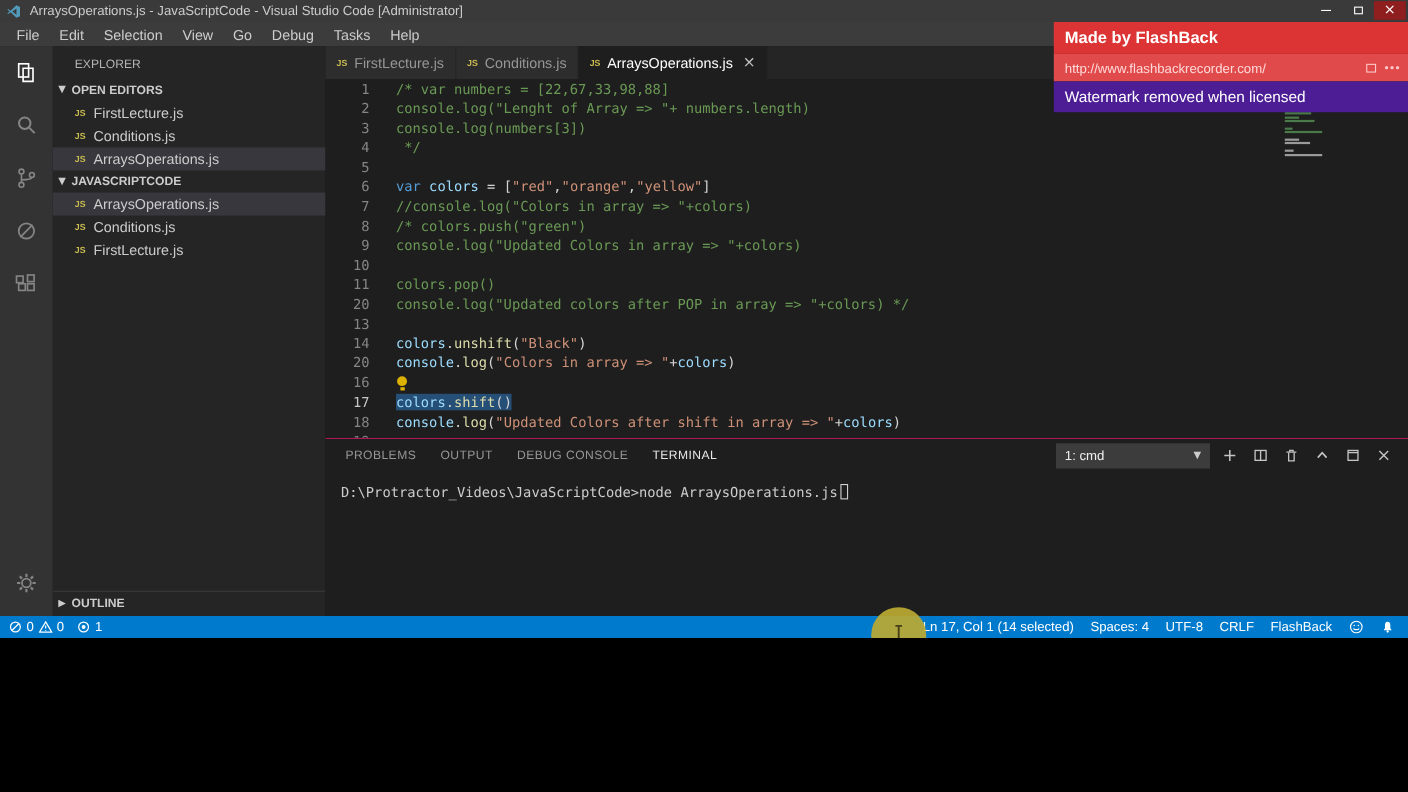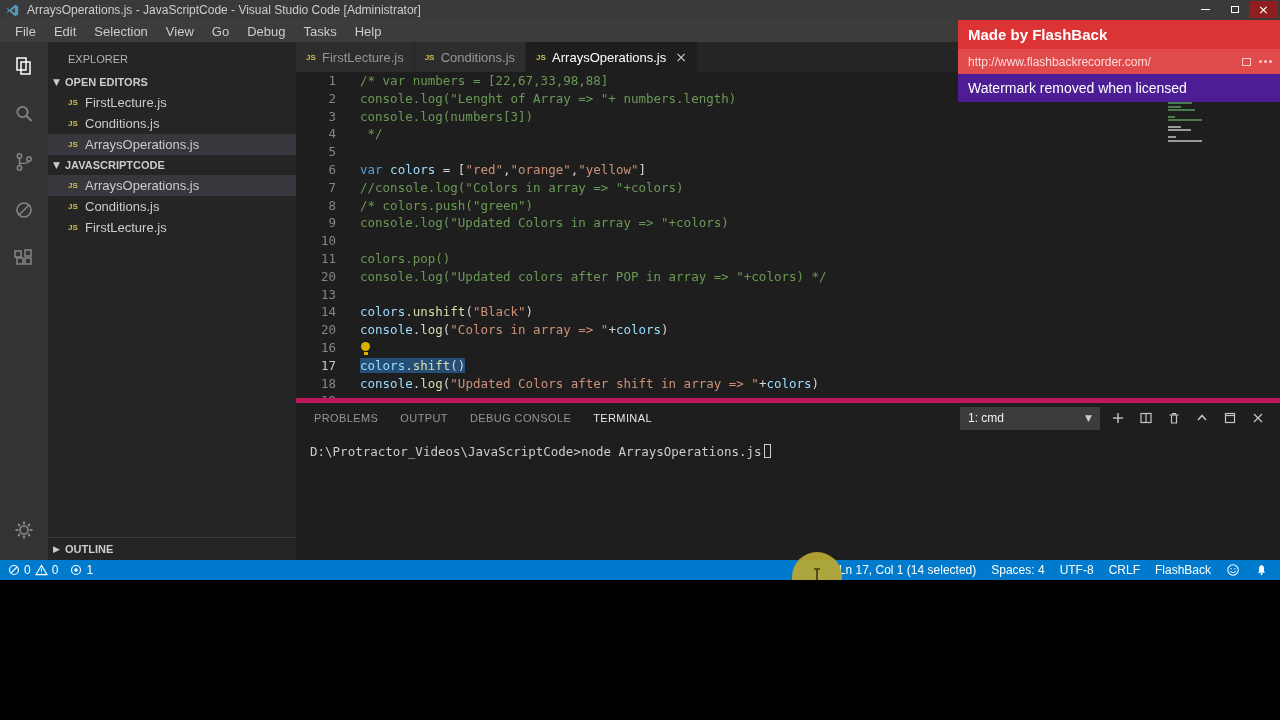--- a/index.html
+++ b/index.html
@@ -64,21 +64,21 @@
   .tk-string { color:#ce9178; }
   .tk-fn { color:#dcdcaa; }
   .tk-plain { color:#d4d4d4; }
   .lightbulb { display:inline-block; width:11px; height:13px; position:relative; margin-right:2px; vertical-align:middle; }
   .lightbulb::before { content:''; position:absolute; top:0; left:1px; width:9px; height:9px; border-radius:50%; background:#ddb100; }
   .lightbulb::after { content:''; position:absolute; bottom:0; left:4px; width:4px; height:3px; background:#ddb100; }
   .minimap { position:absolute; right:48px; top:10px; width:64px; }
   .mm-line { height:2px; margin-bottom:1.4px; }
 
   
-  .panel { height:162px; flex:none; border-top:5px solid #be185d; display:flex; flex-direction:column; background:#1e1e1e; }
+  .panel { height:162px; flex:none; border-top:1px solid #be185d; display:flex; flex-direction:column; background:#1e1e1e; }
   .panel-header { height:30px; flex:none; display:flex; align-items:center; padding:0 8px 0 18px; }
   .panel-tab { font-size:11px; color:#969696; margin-right:22px; letter-spacing:0.4px; cursor:default; }
   .panel-tab.active { color:#e7e7e7; }
   .panel-controls { margin-left:auto; display:flex; align-items:center; }
   .term-select { width:140px; height:23px; background:#3c3c3c; color:#f0f0f0; font-size:12px;
                  display:flex; align-items:center; justify-content:space-between; padding:0 8px; margin-right:4px; }
   .term-caret { font-size:9px; font-family:"DejaVu Sans",sans-serif; color:#cccccc; }
   .pc-btn { width:28px; height:23px; display:flex; align-items:center; justify-content:center; }
   .terminal { flex:1; padding:11px 0 0 14px; font-family:"DejaVu Sans Mono", monospace;
               font-size:12.5px; color:#cccccc; }

